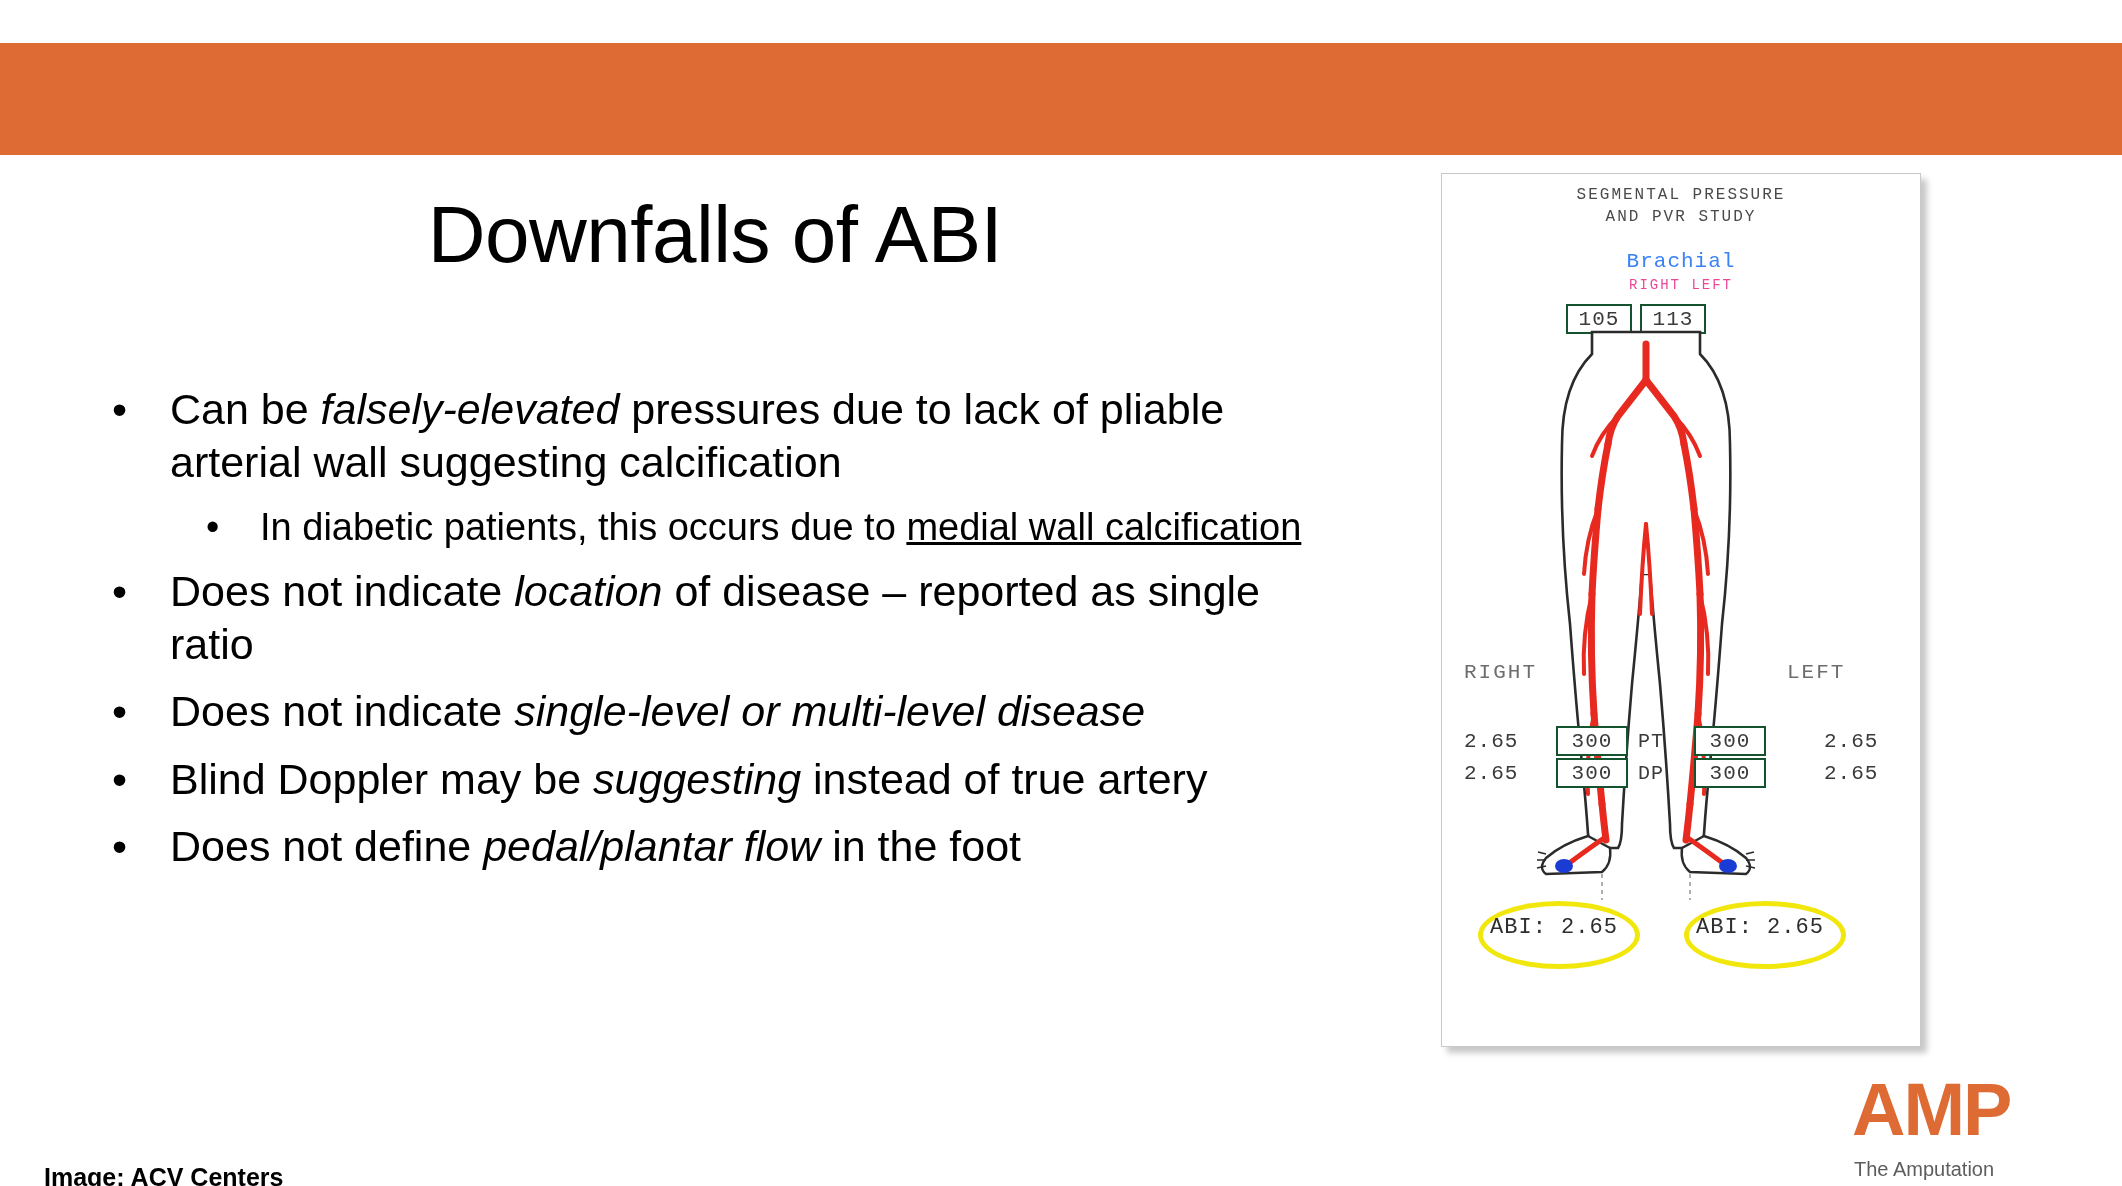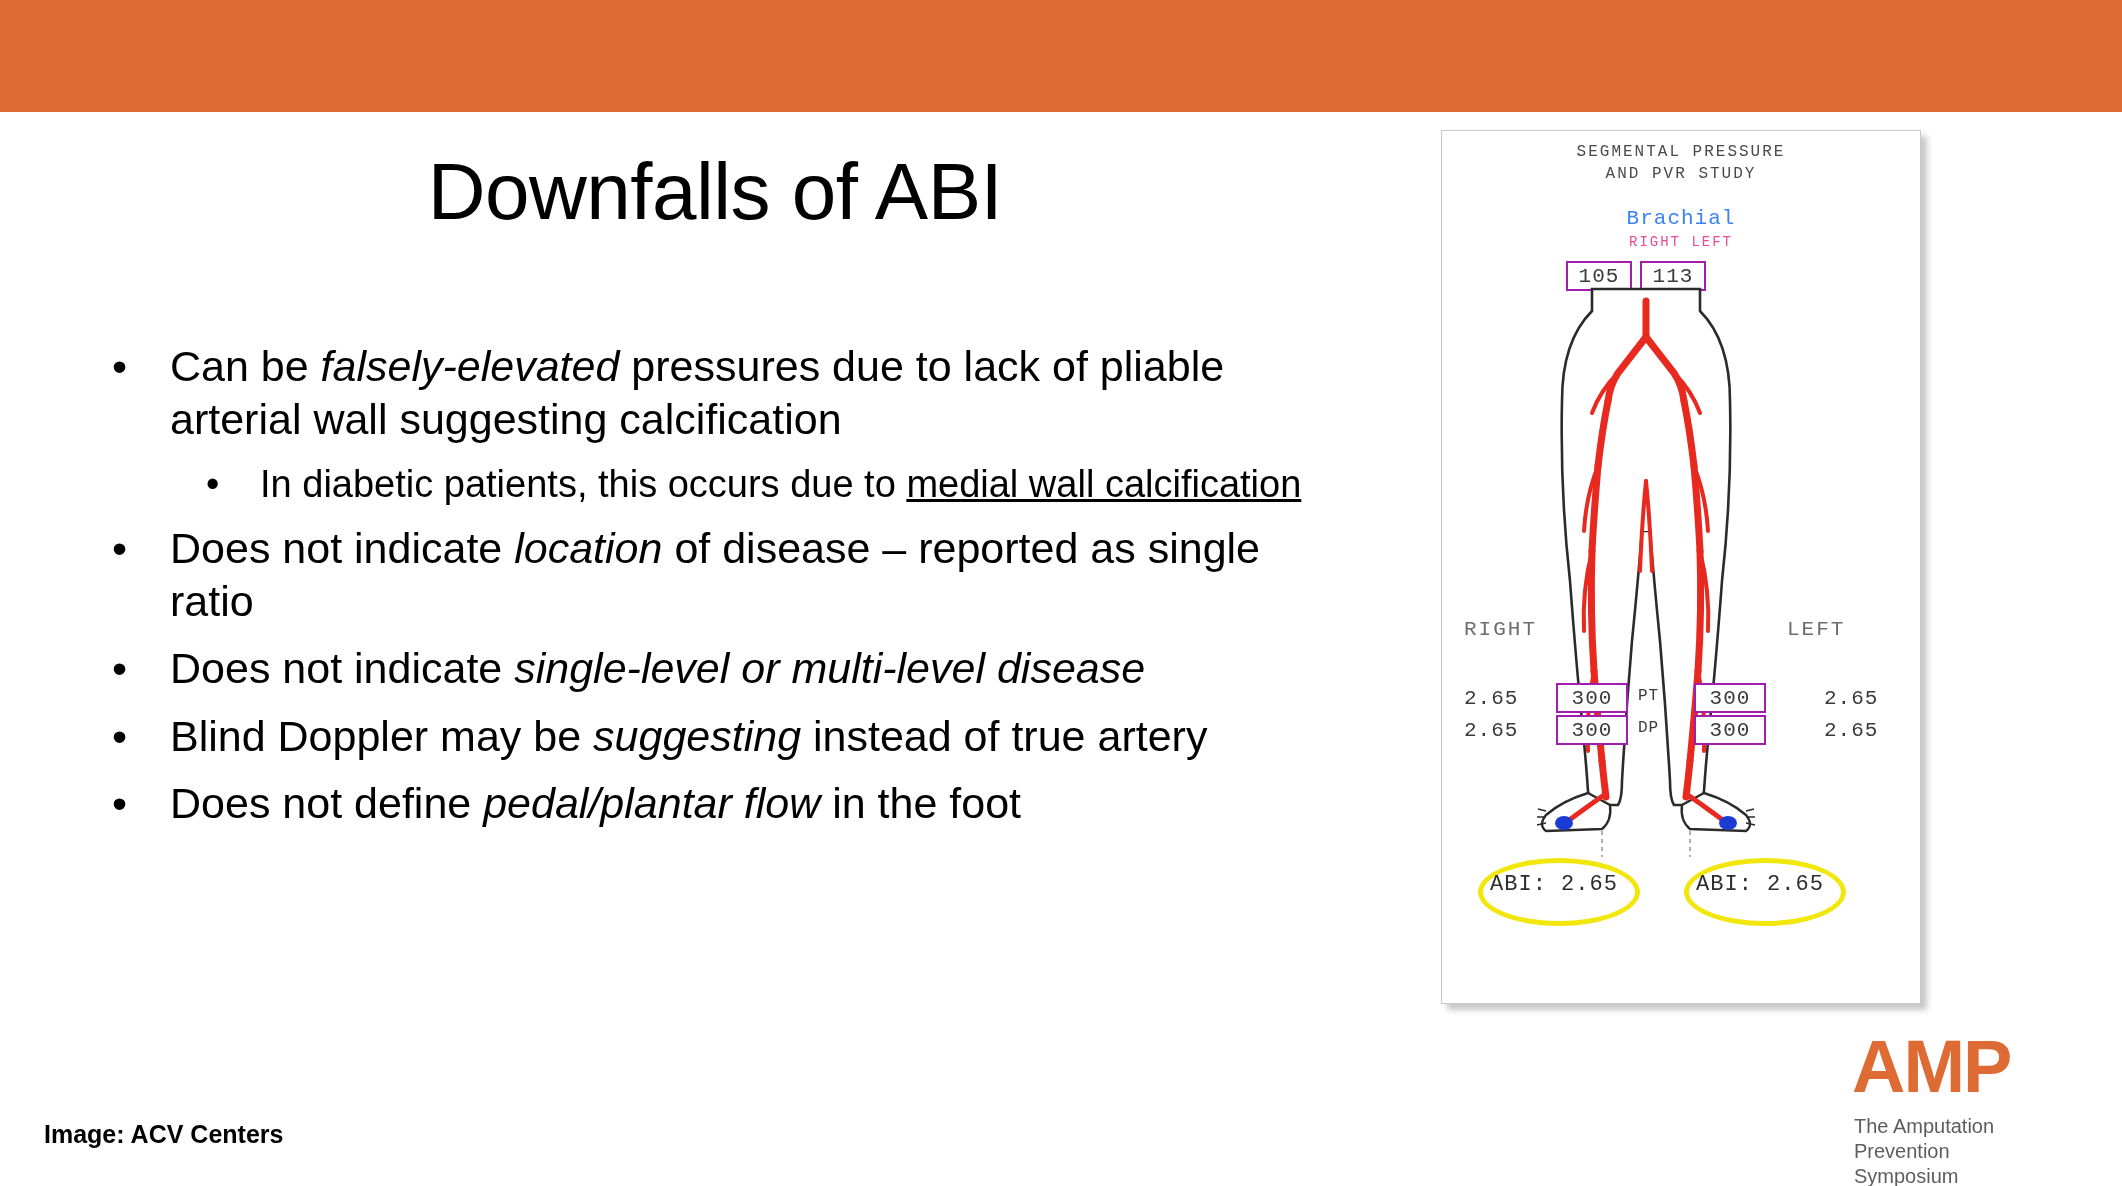--- a/index.html
+++ b/index.html
@@ -11,20 +11,21 @@
     height: 1186px;
     background: #ffffff;
     font-family: "Liberation Sans", sans-serif;
     overflow: hidden;
     position: relative;
   }
   .slide {
     position: absolute;
     inset: 0;
     background: #ffffff;
+    margin-top: 43px;
   }
   .top-bar {
     position: absolute;
     left: 0;
     top: 0;
     width: 2122px;
     height: 112px;
     background: #dd6b33;
   }
   .title {
@@ -130,21 +131,21 @@
     top: 103px;
     left: 0;
     width: 100%;
     text-align: center;
     font-size: 14px;
     letter-spacing: 2px;
     color: #ec4899;
   }
   .val-box {
     position: absolute;
-    border: 2px solid #a21caf;
+    border: 2px solid #14532d;
     background: #ffffff;
     font-size: 21px;
     text-align: center;
     color: #3b3b3b;
     letter-spacing: 1px;
     box-sizing: border-box;
   }
   .brach-r { left: 124px; top: 130px; width: 66px; height: 30px; line-height: 27px; }
   .brach-l { left: 198px; top: 130px; width: 66px; height: 30px; line-height: 27px; }
 
@@ -164,21 +165,21 @@
     letter-spacing: 1px;
     color: #3b3b3b;
   }
   .r-pt-left  { left: 22px; top: 556px; }
   .r-dp-left  { left: 22px; top: 588px; }
   .r-pt-right { left: 382px; top: 556px; }
   .r-dp-right { left: 382px; top: 588px; }
 
   .seg-tag {
     position: absolute;
-    font-size: 16px;
+    font-size: 20px;
     letter-spacing: 1px;
     color: #3b3b3b;
   }
   .tag-pt { left: 196px; top: 556px; }
   .tag-dp { left: 196px; top: 588px; }
 
   .box-pt-r { left: 114px; top: 552px; width: 72px; height: 30px; line-height: 27px; }
   .box-dp-r { left: 114px; top: 584px; width: 72px; height: 30px; line-height: 27px; }
   .box-pt-l { left: 252px; top: 552px; width: 72px; height: 30px; line-height: 27px; }
   .box-dp-l { left: 252px; top: 584px; width: 72px; height: 30px; line-height: 27px; }

